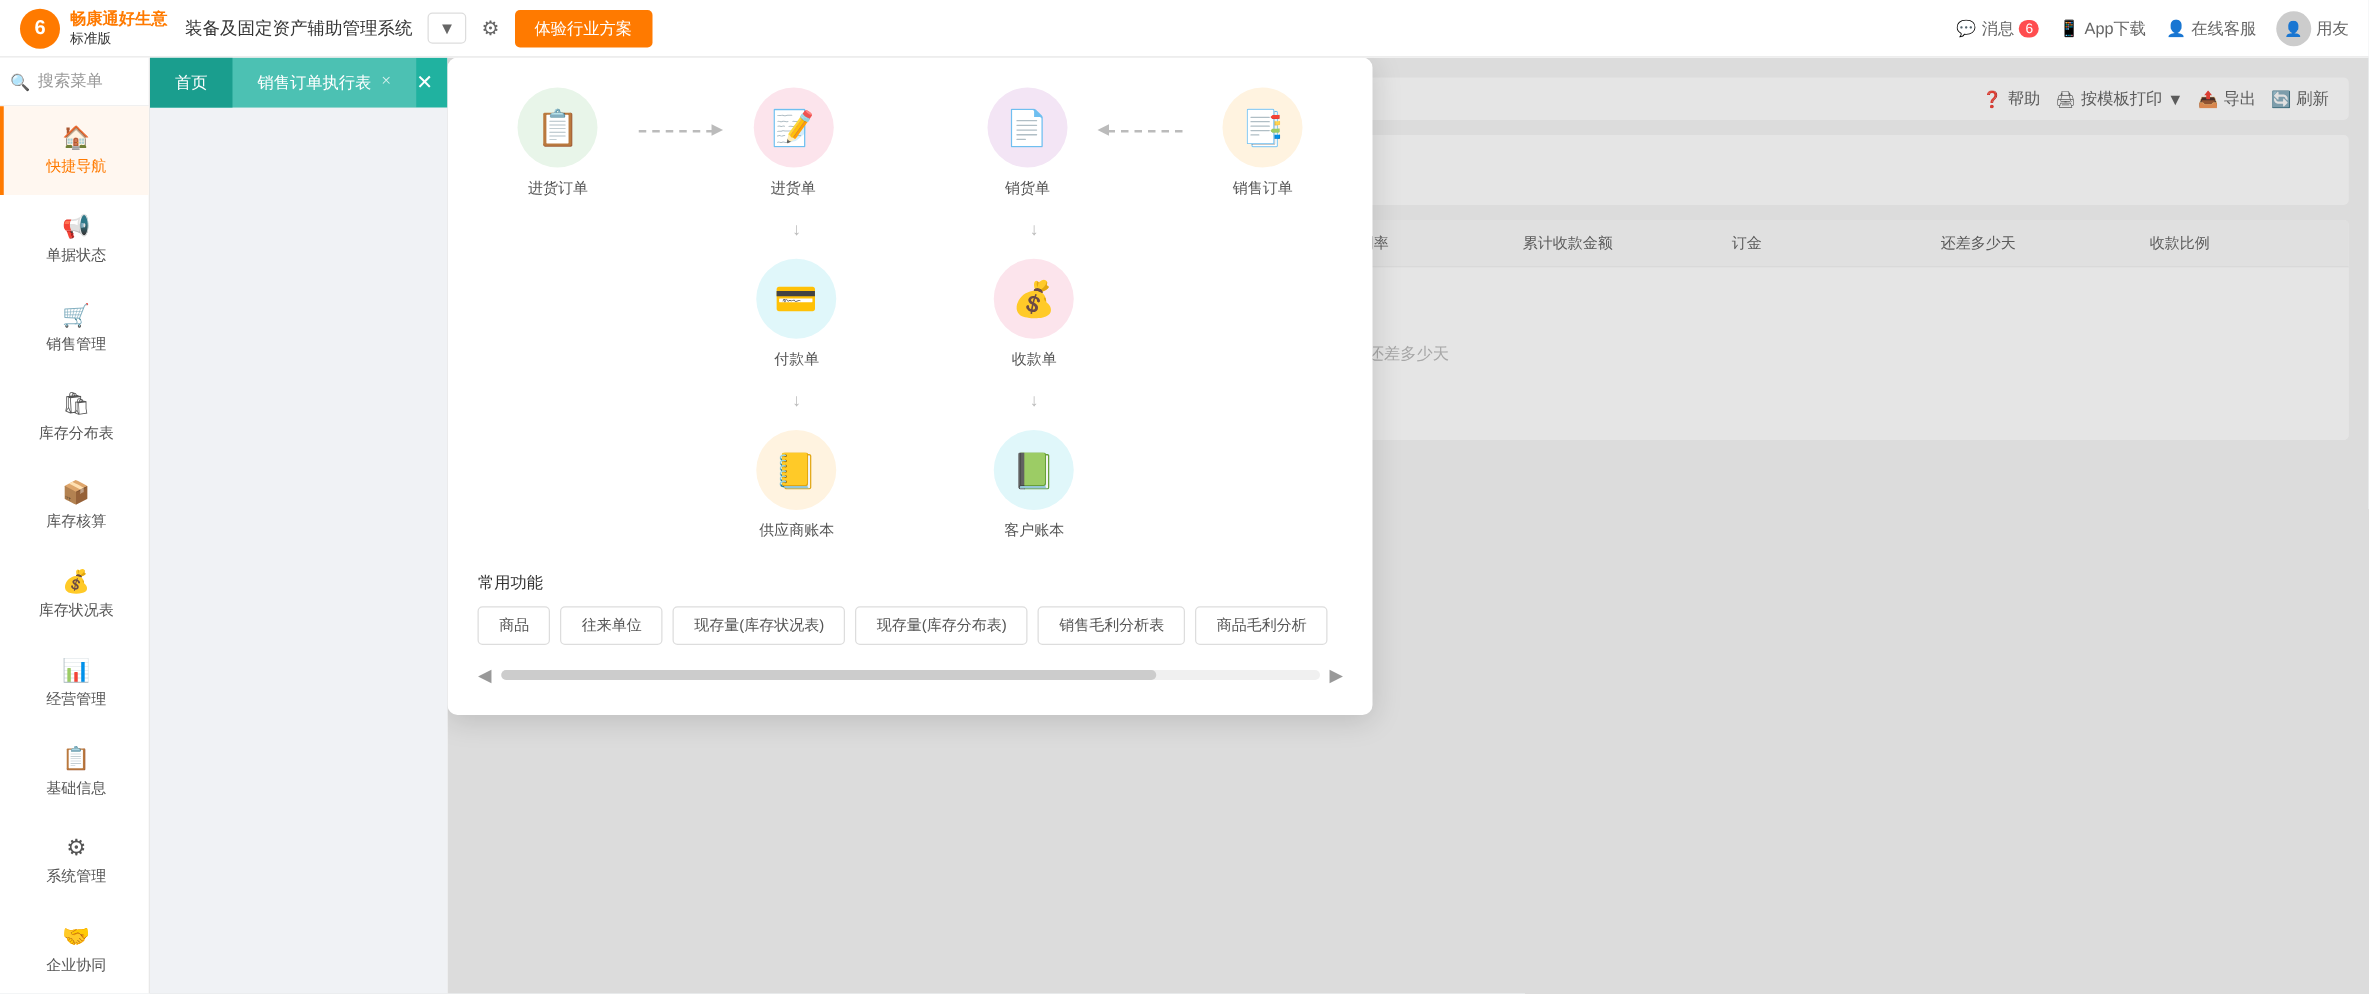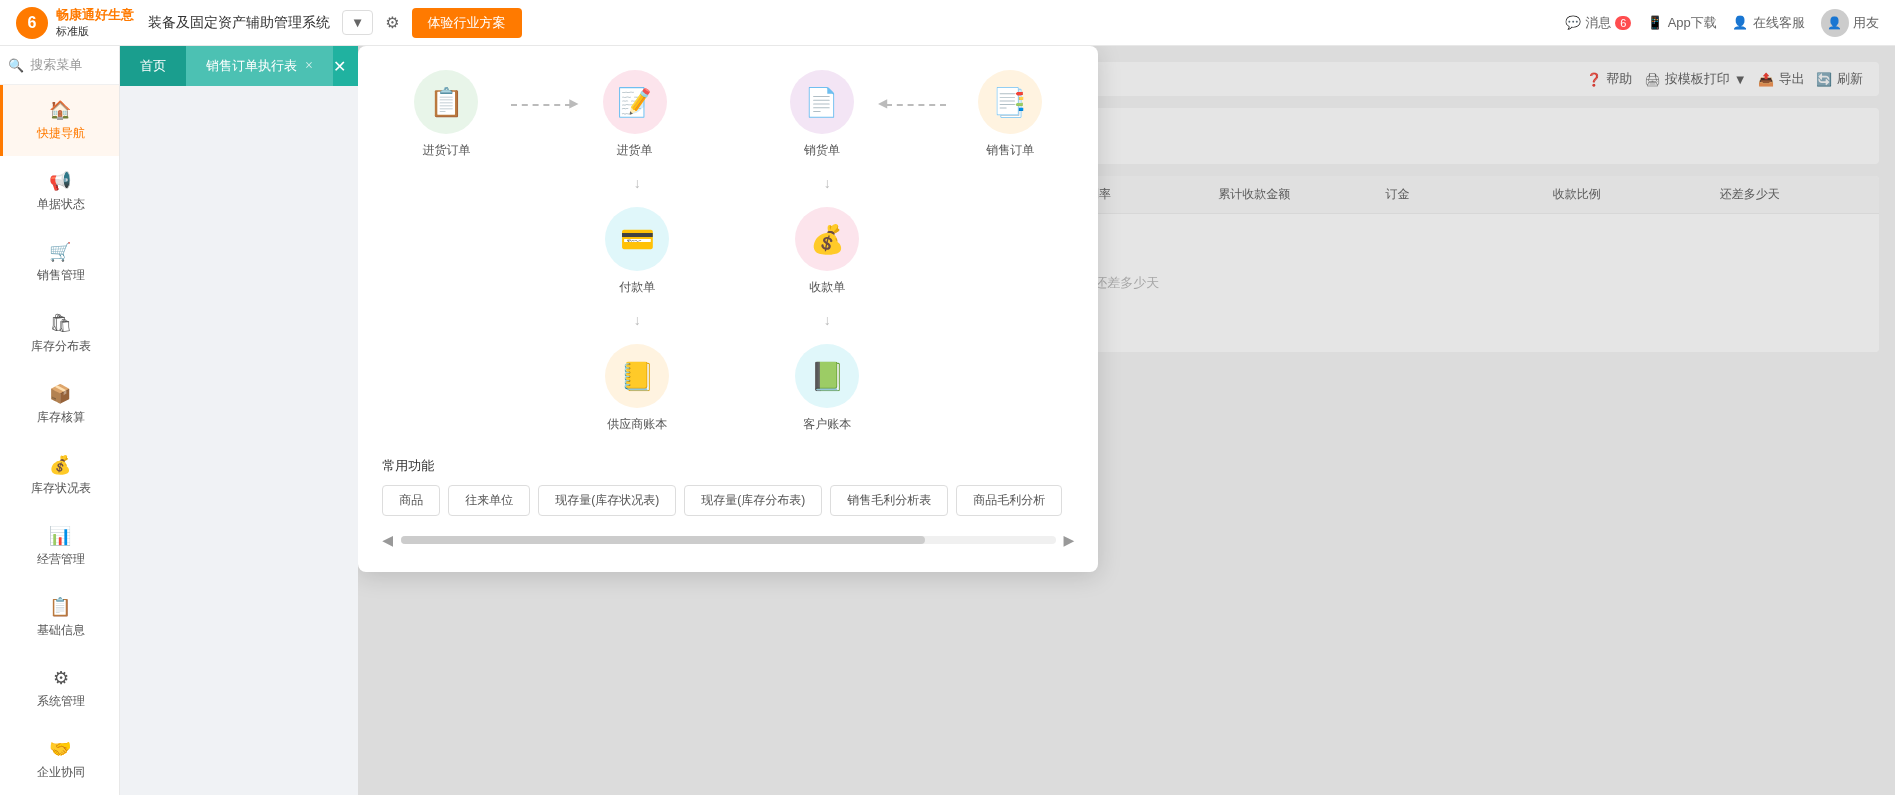--- a/index.html
+++ b/index.html
@@ -247,22 +247,22 @@
 
         <div class="data-table">
           <div class="table-header">
             <div class="th">品</div>
             <div class="th">商品</div>
             <div class="th">金额</div>
             <div class="th">预估毛利</div>
             <div class="th">预估毛利率</div>
             <div class="th">累计收款金额</div>
             <div class="th">订金</div>
+            <div class="th">还差多少天</div>
             <div class="th">收款比例</div>
-            <div class="th">还差多少天</div>
           </div>
           <div class="no-data">还差多少天</div>
         </div>
 
         <div class="modal-overlay">
           <div class="modal-box">
 
             <div class="flow-area">
 
               <div class="top-area">

